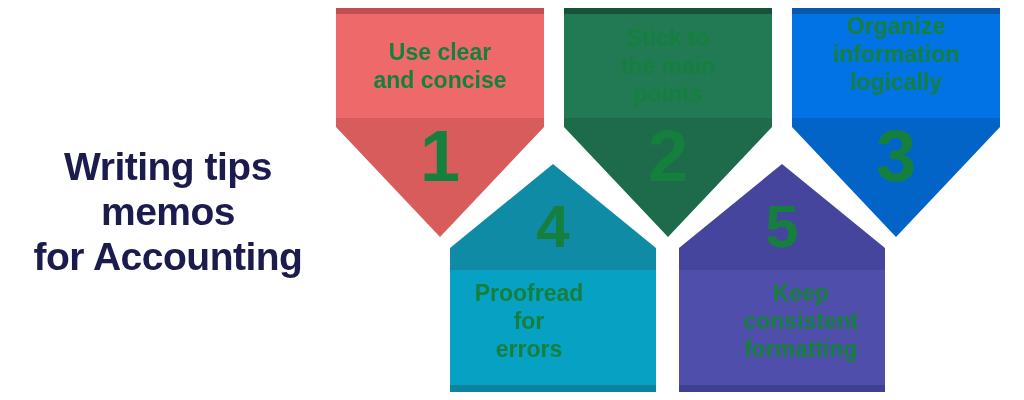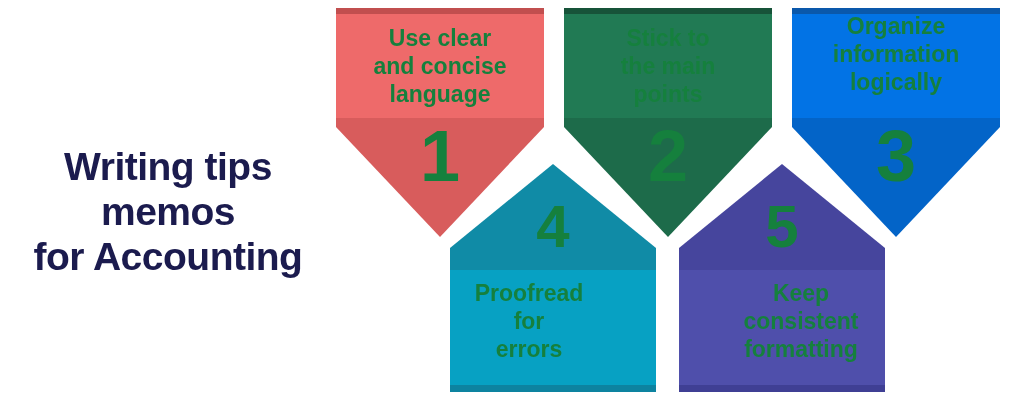--- a/index.html
+++ b/index.html
@@ -112,21 +112,20 @@
 
   <div class="title-block">
     <span>Writing tips</span>
     <span>memos</span>
     <span>for Accounting</span>
   </div>
 
   <div class="overlay tip-label" style="left:336px; top:14px; width:208px; height:104px;">
     <span>Use clear</span>
     <span>and concise</span>
-    <span>language</span>
   </div>
   <div class="overlay tip-number-down" style="left:336px; top:112px; width:208px; height:88px;">
     <span>1</span>
   </div>
 
   <div class="overlay tip-label" style="left:564px; top:14px; width:208px; height:104px;">
     <span>Stick to</span>
     <span>the main</span>
     <span>points</span>
   </div>

